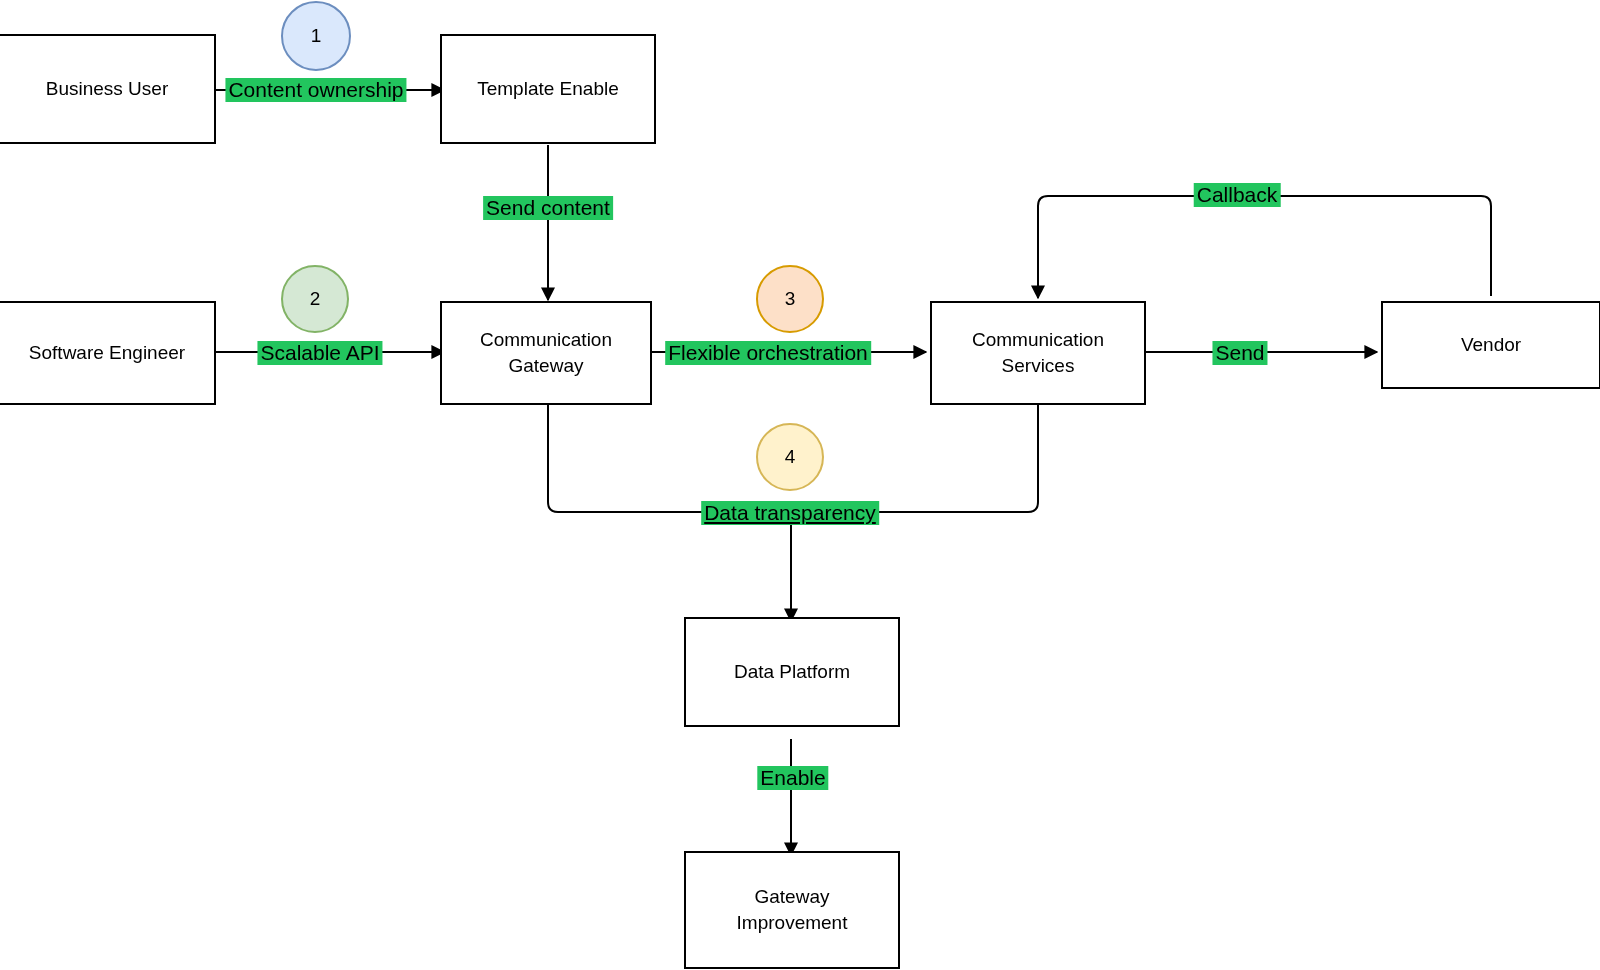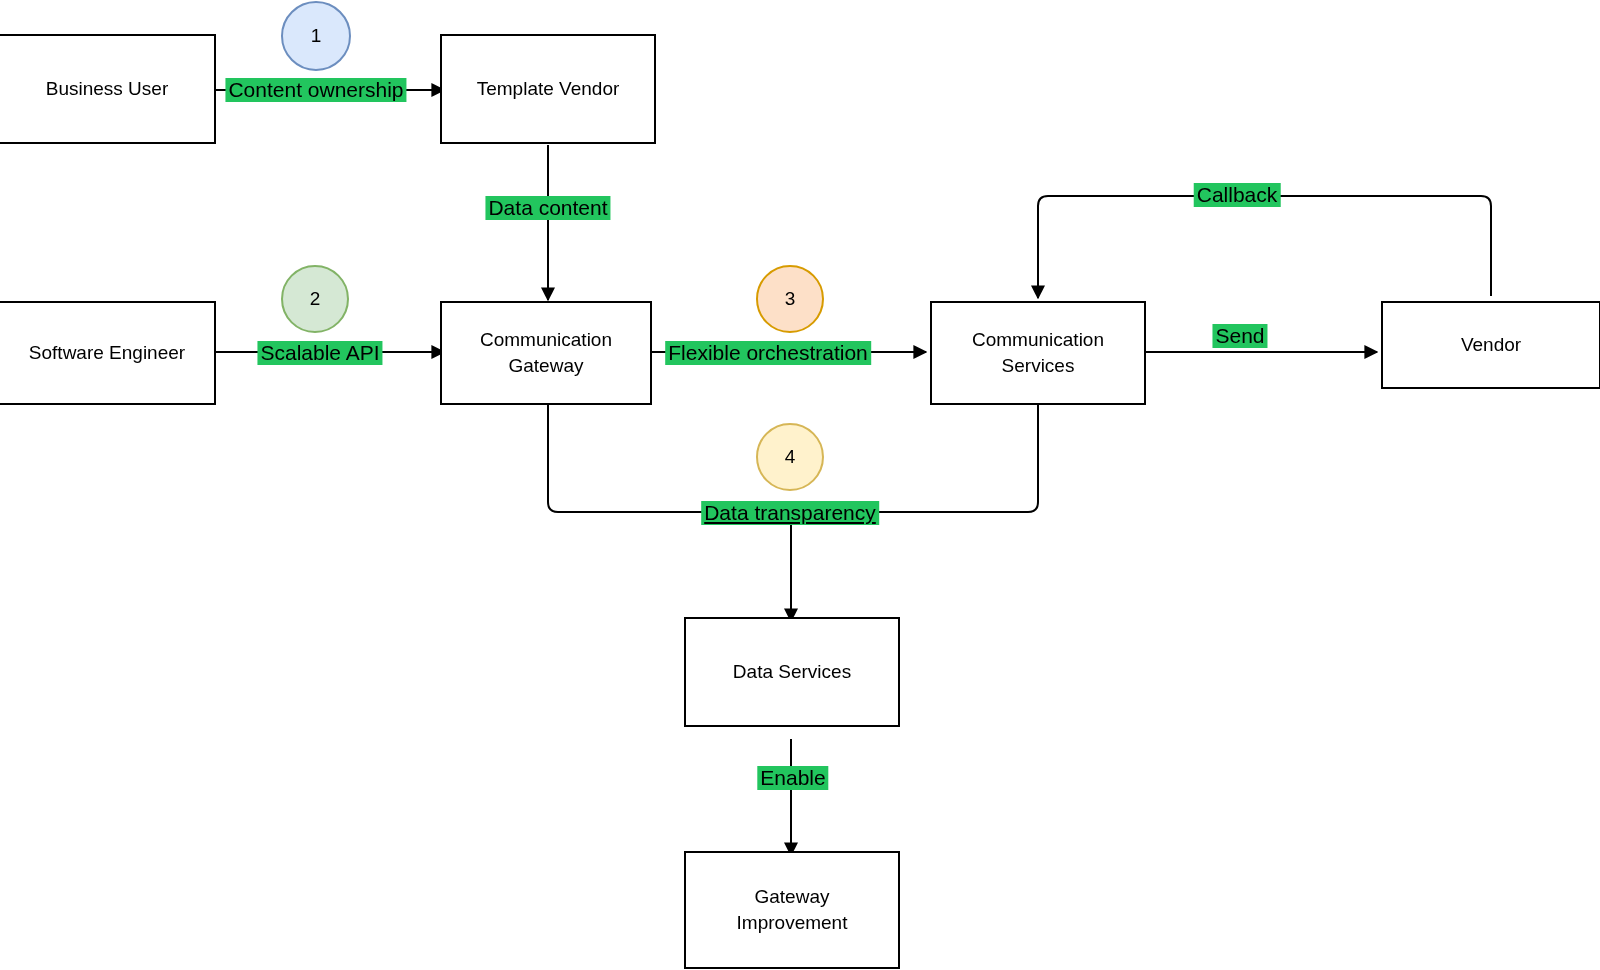--- a/index.html
+++ b/index.html
@@ -90,21 +90,21 @@
     <path d="M 791 512 L 791 621" fill="none" stroke="#000000" stroke-width="2" marker-end="url(#arrow)"></path>
 
     <path d="M 791 739 L 791 855" fill="none" stroke="#000000" stroke-width="2" marker-end="url(#arrow)"></path>
   </svg>
 
   <div class="node-box" style="left:-2px; top:34px; width:218px; height:110px;">
     <span>Business User</span>
   </div>
 
   <div class="node-box" style="left:440px; top:34px; width:216px; height:110px;">
-    <span>Template Vendor</span>
+    <span>Template Enable</span>
   </div>
 
   <div class="node-box" style="left:-2px; top:301px; width:218px; height:104px;">
     <span>Software Engineer</span>
   </div>
 
   <div class="node-box" style="left:440px; top:301px; width:212px; height:104px;">
     <span>Communication
 Gateway</span>
   </div>
@@ -112,37 +112,37 @@
   <div class="node-box" style="left:930px; top:301px; width:216px; height:104px;">
     <span>Communication
 Services</span>
   </div>
 
   <div class="node-box" style="left:1381px; top:301px; width:220px; height:88px;">
     <span>Vendor</span>
   </div>
 
   <div class="node-box" style="left:684px; top:617px; width:216px; height:110px;">
-    <span>Data Services</span>
+    <span>Data Platform</span>
   </div>
 
   <div class="node-box" style="left:684px; top:851px; width:216px; height:118px;">
     <span>Gateway
 Improvement</span>
   </div>
 
   <div class="edge-label" style="left:316px; top:90px;">Content ownership</div>
 
-  <div class="edge-label" style="left:548px; top:208px;">Data content</div>
+  <div class="edge-label" style="left:548px; top:208px;">Send content</div>
 
   <div class="edge-label" style="left:320px; top:353px;">Scalable API</div>
 
   <div class="edge-label" style="left:768px; top:353px;">Flexible orchestration</div>
 
-  <div class="edge-label" style="left:1240px; top:336px;text-align:right;">Send</div>
+  <div class="edge-label" style="left:1240px; top:353px;text-align:right;">Send</div>
 
   <div class="edge-label" style="left:1237px; top:195px;">Callback</div>
 
   <div class="edge-label" style="left:790px; top:513px;text-decoration:underline;">Data transparency</div>
 
   <div class="edge-label" style="left:793px; top:778px;text-align:center;">Enable</div>
 
   <div class="badge" style="left:281px; top:1px; width:70px; height:70px; background:#dae8fc; border:2px solid #6c8ebf;">
     <span>1</span>
   </div>

